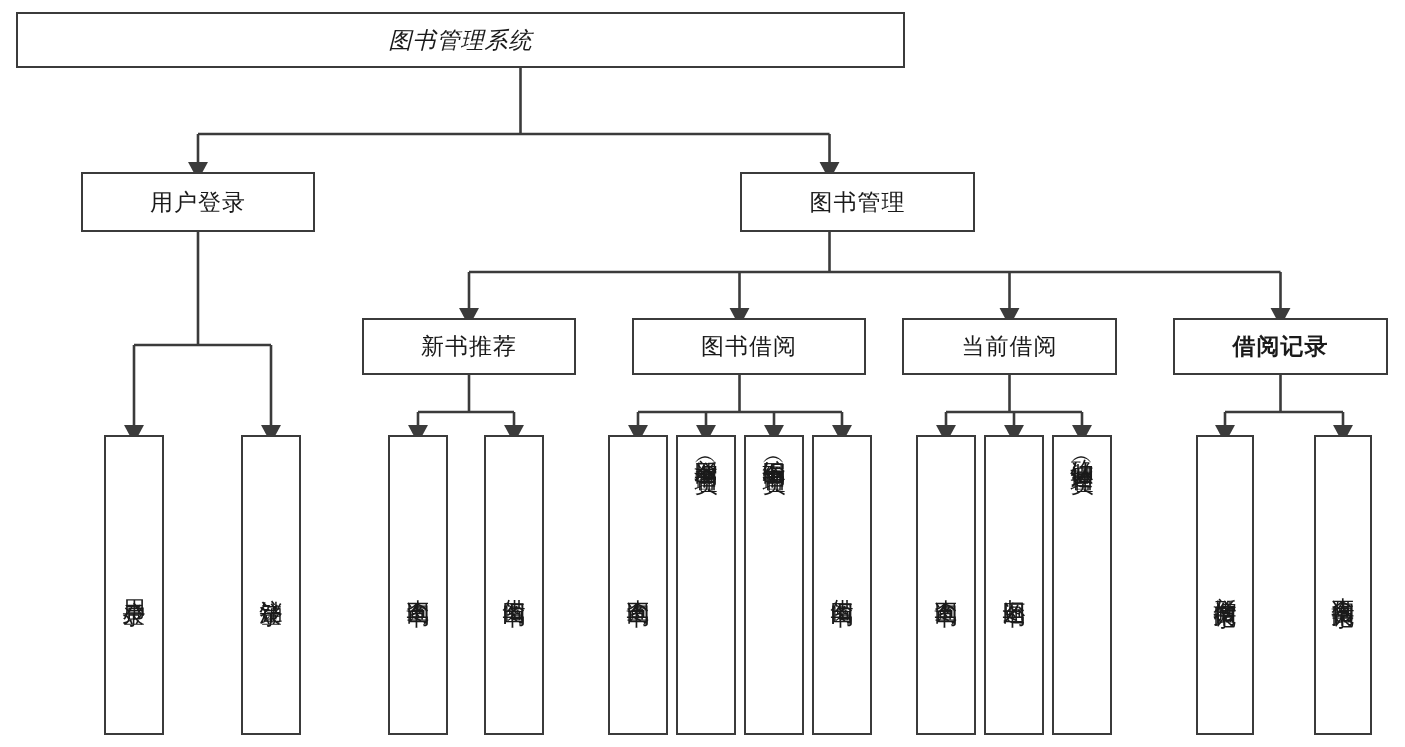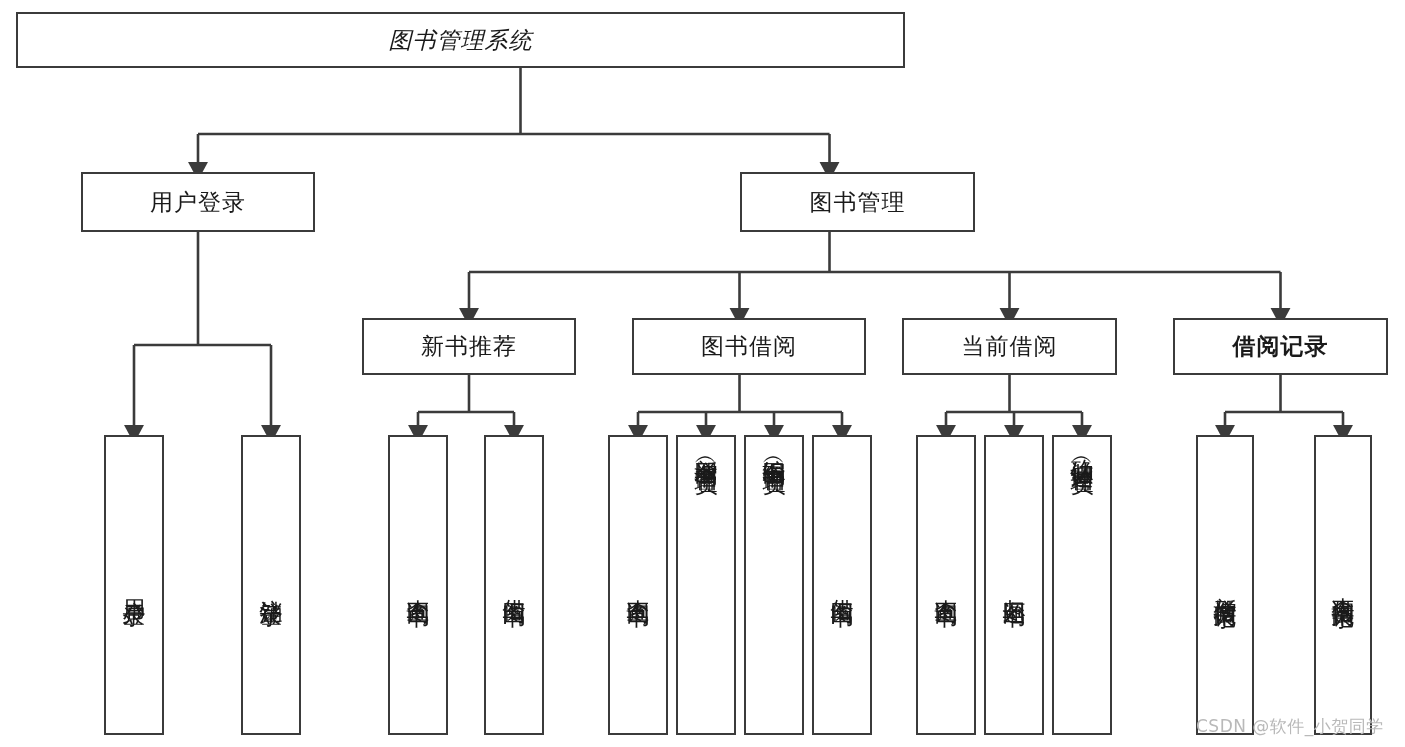--- a/index.html
+++ b/index.html
@@ -168,15 +168,14 @@
         <span>确认归还（管理员）</span>
       </div>
       <div class="node node-v node-v" style="left: 1196px; top: 435px; width: 58px; height: 300px;">
         <span>新增借阅记录</span>
       </div>
       <div class="node node-v node-v" style="left: 1314px; top: 435px; width: 58px; height: 300px;">
         <span>查询借阅记录</span>
       </div>
     </div>
 
-  <div class="watermark" style="left: 1196px; top: 715px;">CSDN @软件_小贺同学</div>
 
 </div>
 
 </body></html>

